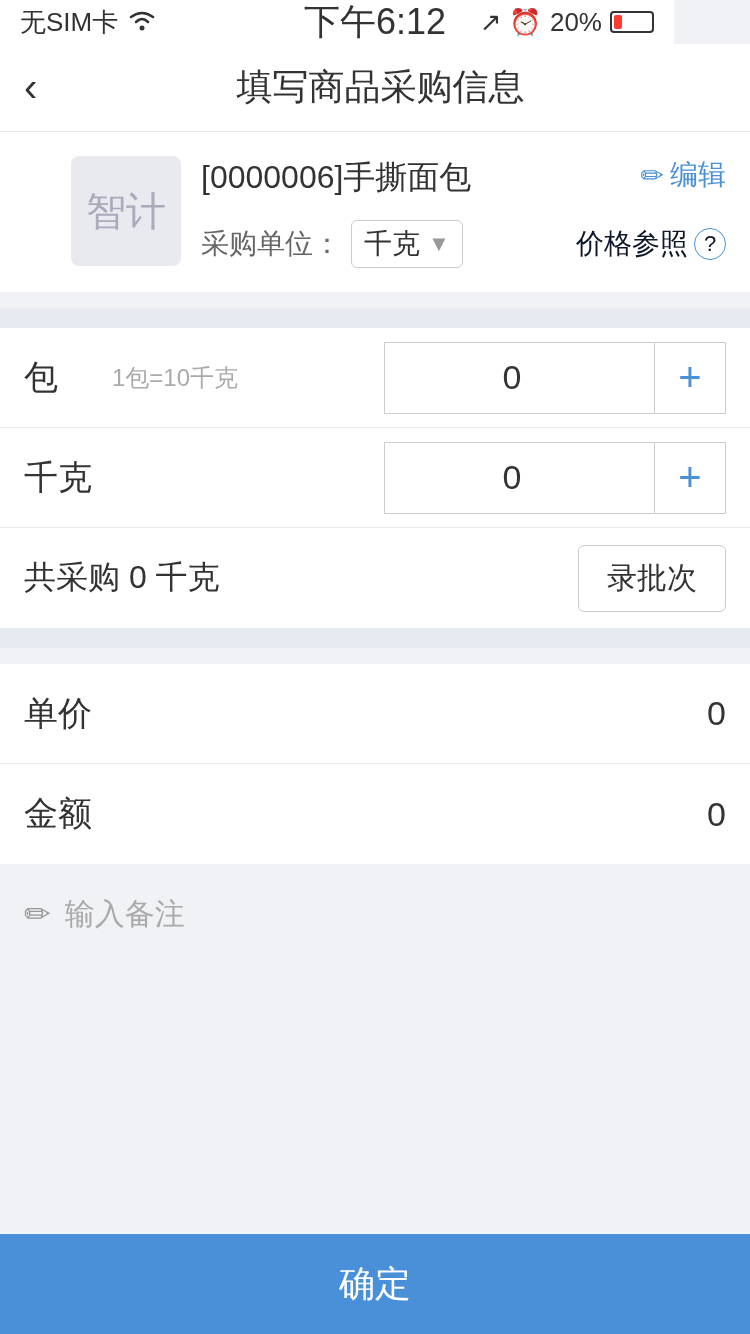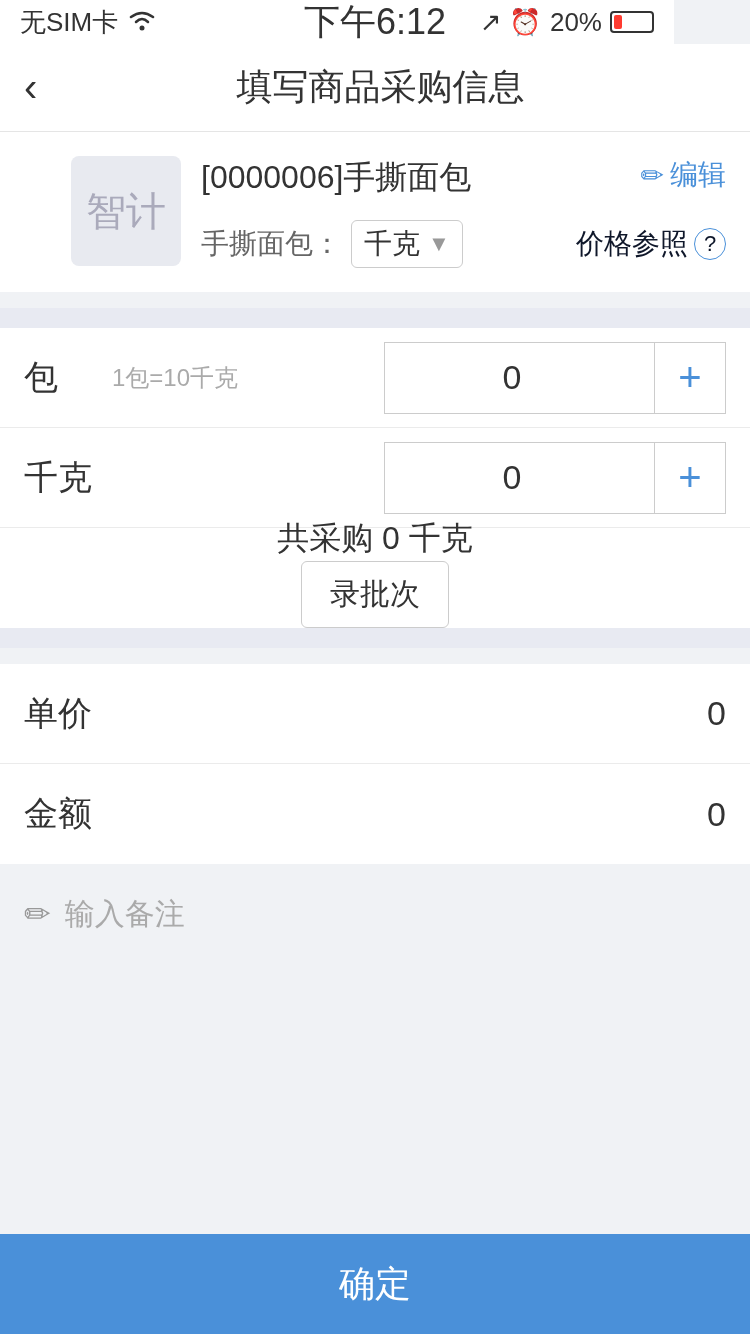--- a/index.html
+++ b/index.html
@@ -227,25 +227,24 @@
       justify-content: center;
       font-size: 40px;
       color: #4a90d9;
       cursor: pointer;
     }
 
     
     .summary-row {
       display: flex;
       align-items: center;
-      justify-content: flex-end;
+      justify-content: space-between;
       padding: 0 24px;
       height: 100px;
       background: #fff;
-      flex-direction: column;
     }
     .summary-text {
       font-size: 32px;
       color: #333;
     }
     .batch-btn {
       border: 1px solid #ccc;
       border-radius: 6px;
       padding: 12px 28px;
       font-size: 30px;
@@ -365,21 +364,21 @@
         <span class="product-name">
           <span>[0000006]</span><span>手撕面包</span>
         </span>
         <span class="edit-link">
           <span>✏</span>
           <span>编辑</span>
         </span>
       </div>
       <div class="purchase-unit-row">
         <div style="display:flex;align-items:center;">
-          <span class="purchase-unit-label">手撕面包：</span>
+          <span class="purchase-unit-label">采购单位：</span>
           <span class="unit-selector">
             <span>千克</span>
             <span class="unit-dropdown-arrow">▼</span>
           </span>
         </div>
         <div class="price-ref-link">
           <span>价格参照</span>
           <span style="border:1px solid #4a90d9;border-radius:50%;width:32px;height:32px;display:inline-flex;align-items:center;justify-content:center;font-size:22px;">?</span>
         </div>
       </div>

